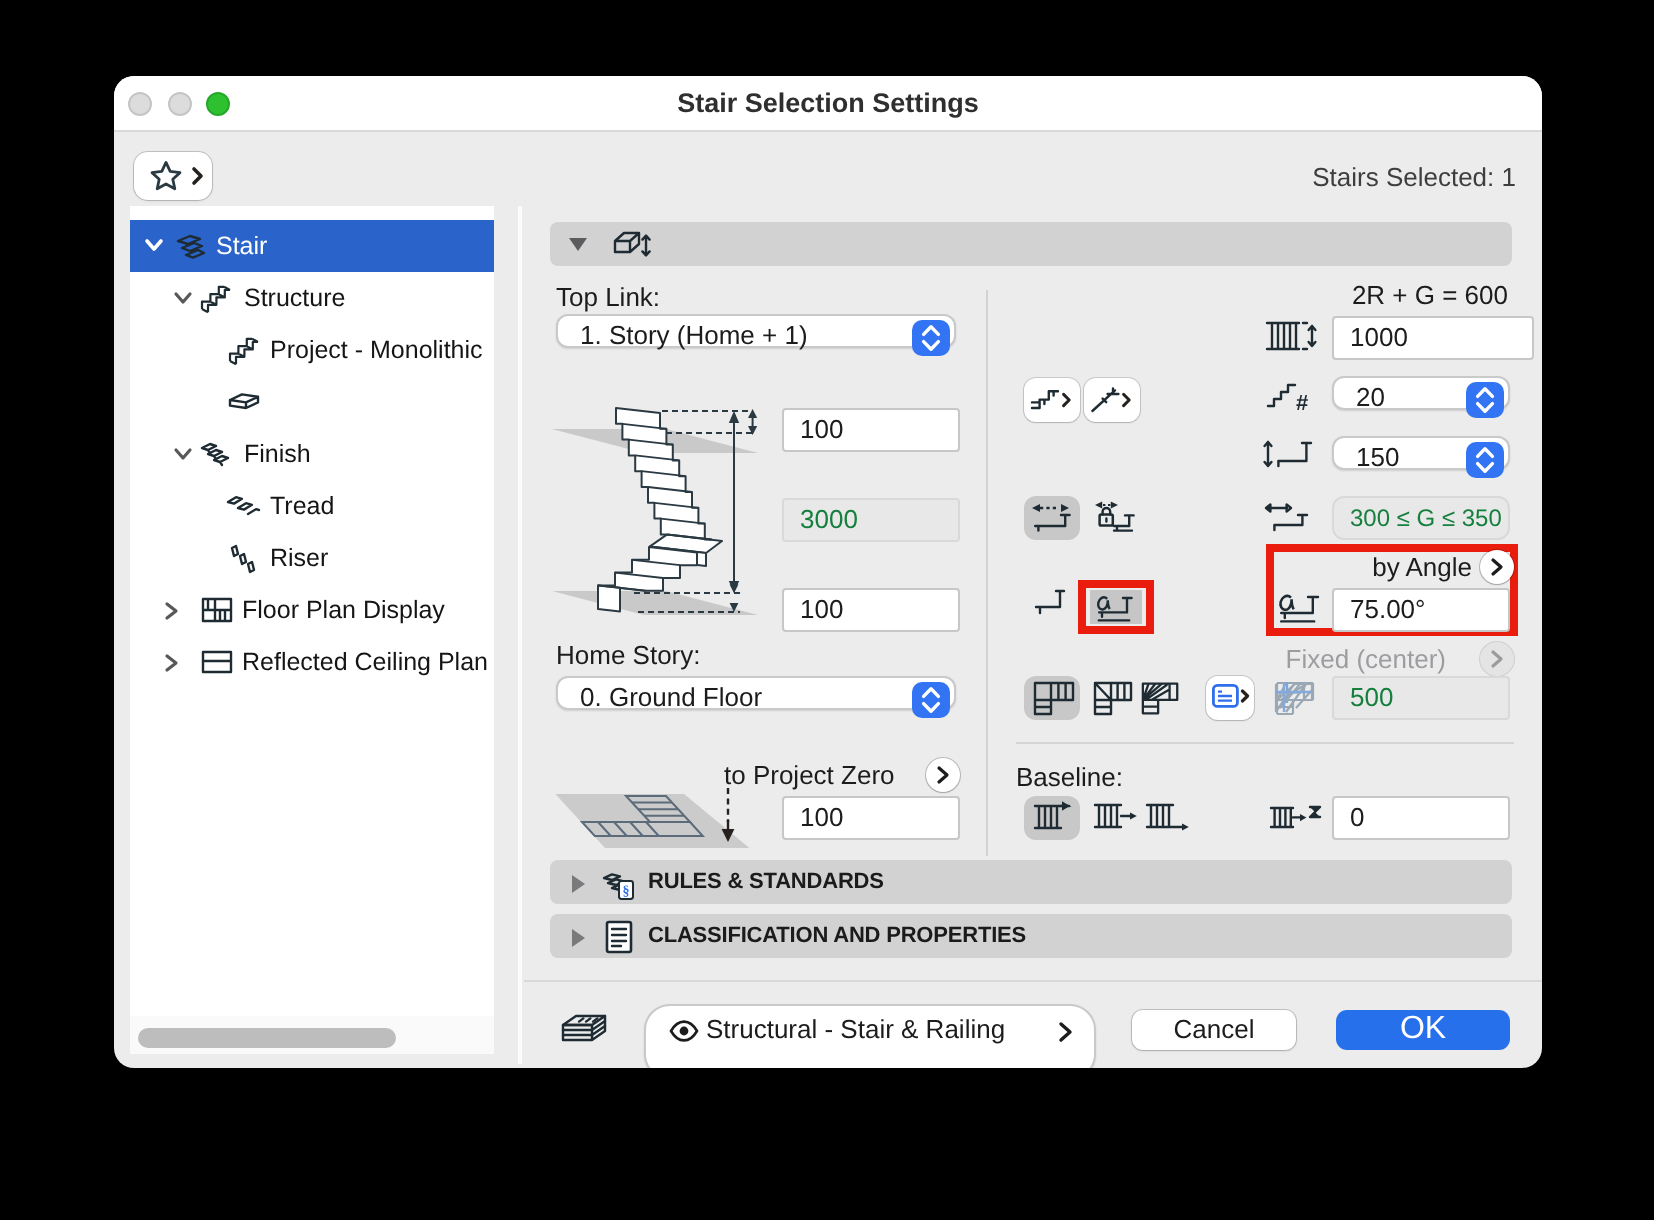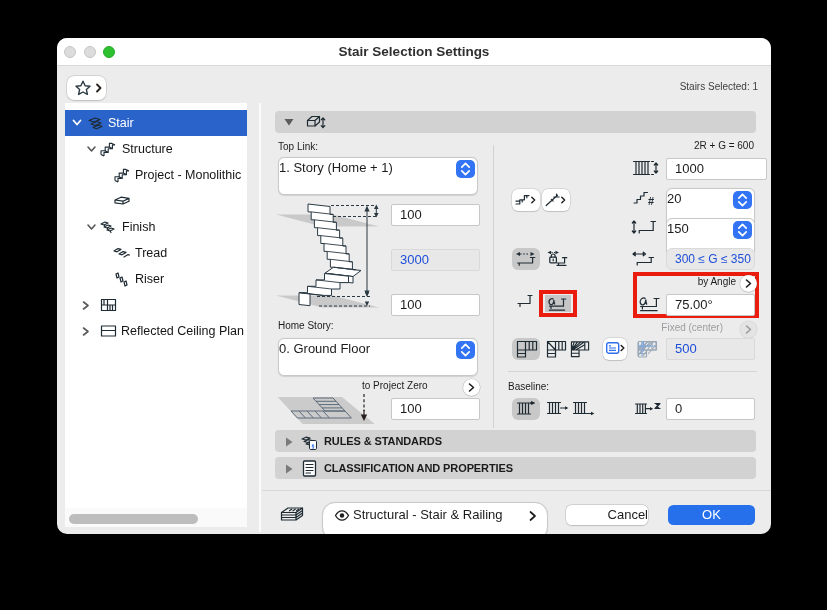--- a/index.html
+++ b/index.html
@@ -1,27 +1,27 @@
 <!DOCTYPE html>
 <html><head><meta charset="utf-8"><style>
 html,body{margin:0;padding:0}
 body{width:827px;height:610px;background:#000;font-family:"Liberation Sans",sans-serif;position:relative;overflow:hidden}
 .abs{position:absolute}
 #win{position:absolute;left:57px;top:38px;width:714px;height:496px;background:#ececec;border-radius:10px;overflow:hidden}
 #titlebar{position:absolute;left:0;top:0;width:714px;height:27px;background:#fff;border-bottom:1px solid #d9d9d9}
 #title{position:absolute;left:0;top:0;width:714px;height:28px;text-align:center;line-height:28px;font-size:13.5px;font-weight:bold;color:#2f2f2f}
 .tl{position:absolute;top:8px;width:12px;height:12px;border-radius:50%;box-sizing:border-box}
 .fld{position:absolute;background:#fff;border:1px solid #c7c7c7;border-radius:2px;font-size:13px;color:#1c1c1e;line-height:20px;padding-left:8px;box-sizing:border-box;height:22px;white-space:nowrap;overflow:hidden}
-.fld.dis{background:#e8e8e8;border-color:#d9d9d9;color:#1d4ed8}
-.pop{position:absolute;background:#fff;border:1px solid #c9c9c9;border-radius:6px;box-sizing:border-box;font-size:13px;color:#1c1c1e;height:38px;line-height:20px;padding-left:0;box-shadow:0 .5px 1px rgba(0,0,0,.12)}
+.fld.dis{background:#e8e8e8;border-color:#d9d9d9;color:#15803d}
+.pop{position:absolute;background:#fff;border:1px solid #c9c9c9;border-radius:6px;box-sizing:border-box;font-size:13px;color:#1c1c1e;height:17px;line-height:20px;padding-left:11px;box-shadow:0 .5px 1px rgba(0,0,0,.12)}
 .bstep{position:absolute;width:19px;height:18px;background:#3274f3;border-radius:5px}
 .hdrbar{position:absolute;left:218px;width:481px;height:22px;background:#d2d2d3;border-radius:4px;font-size:11px;font-weight:bold;color:#1b1b1b;letter-spacing:-.1px}
 .ibtn{position:absolute;background:#fff;border-radius:6px;box-shadow:0 0 0 .5px rgba(0,0,0,.15),0 .5px 1px rgba(0,0,0,.12)}
 .ibtn.sel{background:#c8c8c9;box-shadow:none}
-.lbl{position:absolute;font-size:10px;color:#1c1c1e;white-space:nowrap}
+.lbl{position:absolute;font-size:13px;color:#1c1c1e;white-space:nowrap}
 .lbl.gray{color:#9c9da0}
 .circbtn{position:absolute;width:17px;height:17px;border-radius:50%;background:#fff;box-shadow:0 0 0 .5px rgba(0,0,0,.2),0 .5px 1px rgba(0,0,0,.15)}
 .redbox{position:absolute;border:4px solid #ea1c0d;z-index:5;box-sizing:border-box}
 .treerow{position:absolute;left:8px;width:182px;height:26px;font-size:12.5px;color:#151515;white-space:nowrap;overflow:hidden}
 .treerow span{position:absolute;top:0;line-height:26px}
 .ic{stroke:#1e2b33;fill:none;stroke-width:1.2;stroke-linejoin:round;stroke-linecap:round}
 svg{position:absolute;overflow:visible}
 </style></head>
 <body>
 <div id="win">
@@ -97,20 +97,21 @@
         </svg>
       <span style="left:70px">Riser</span>
     </div>
     <div class="treerow" style="top:254px">
       <svg style="left:17px;top:9px" width="8" height="9" viewBox="0 0 8 9">
           <path d="M1.5,1 L6,4.5 L1.5,8" fill="none" stroke="#585858" stroke-width="1.6" stroke-linecap="round" stroke-linejoin="round"></path>
         </svg>
       <svg style="left:35px;top:5px" width="17" height="16" viewBox="0 0 17 16">
           <path class="ic" d="M1.5,2.5 h14 v11 h-14 z M1.5,8 h6 M7.5,2.5 v11 M7.5,8 h8 M10,8 v5.5 M12.5,8 v5.5 M4,2.5 v5.5" stroke-width="1.1"></path>
         </svg>
+      <span style="left:56px">Floor Plan Display</span>
     </div>
     <div class="treerow" style="top:280px">
       <svg style="left:17px;top:9px" width="8" height="9" viewBox="0 0 8 9">
           <path d="M1.5,1 L6,4.5 L1.5,8" fill="none" stroke="#585858" stroke-width="1.6" stroke-linecap="round" stroke-linejoin="round"></path>
         </svg>
       <svg style="left:35px;top:6px" width="17" height="14" viewBox="0 0 17 14">
           <path class="ic" d="M1.5,2 h14 v10 h-14 z M1.5,6.5 h14" stroke-width="1.1"></path>
         </svg>
       <span style="left:56px">Reflected Ceiling Plan Display</span>
     </div>
@@ -378,16 +379,16 @@
       </svg>
     <div class="pop" style="left:265px;top:464px;width:226px;height:38px;border-radius:13px;line-height:24px;padding-left:30px">Structural - Stair &amp; Railing
       <svg style="left:11px;top:6px" width="16" height="13" viewBox="0 0 16 13">
           <path d="M1.5,6.5 C3.5,3 5.5,1.8 8,1.8 C10.5,1.8 12.5,3 14.5,6.5 C12.5,10 10.5,11.2 8,11.2 C5.5,11.2 3.5,10 1.5,6.5 Z" fill="none" stroke="#1c1c1e" stroke-width="1.3"></path>
           <circle cx="8" cy="6.5" r="2.2" fill="#1c1c1e"></circle>
         </svg>
       <svg style="right:10px;top:8px" width="8" height="10" viewBox="0 0 8 10">
           <path d="M1.5,1 L6,5 L1.5,9" fill="none" stroke="#1c1c1e" stroke-width="1.7" stroke-linecap="round" stroke-linejoin="round"></path>
         </svg>
     </div>
-    <div class="abs" style="left:509px;top:467px;width:82px;height:20px;background:#fff;border-radius:5.5px;box-shadow:0 0 0 .5px rgba(0,0,0,.18),0 .5px 1.5px rgba(0,0,0,.12);text-align:right;line-height:20px;font-size:13px;color:#1c1c1e">Cancel</div>
-    <div class="abs" style="left:611px;top:467px;width:87px;height:20px;background:#2670ec;border-radius:5.5px;text-align:center;line-height:20px;font-size:13px;color:#fff">OK</div>
+    <div class="abs" style="left:509px;top:467px;width:82px;height:20px;background:#fff;border-radius:5.5px;box-shadow:0 0 0 .5px rgba(0,0,0,.18),0 .5px 1.5px rgba(0,0,0,.12);text-align:center;line-height:20px;font-size:13px;color:#1c1c1e">Cancel</div>
+    <div class="abs" style="left:611px;top:467px;width:87px;height:20px;background:#2670ec;border-radius:5.5px;text-align:center;line-height:20px;font-size:16px;color:#fff">OK</div>
   </div>
 </div>
 
 </body></html>

